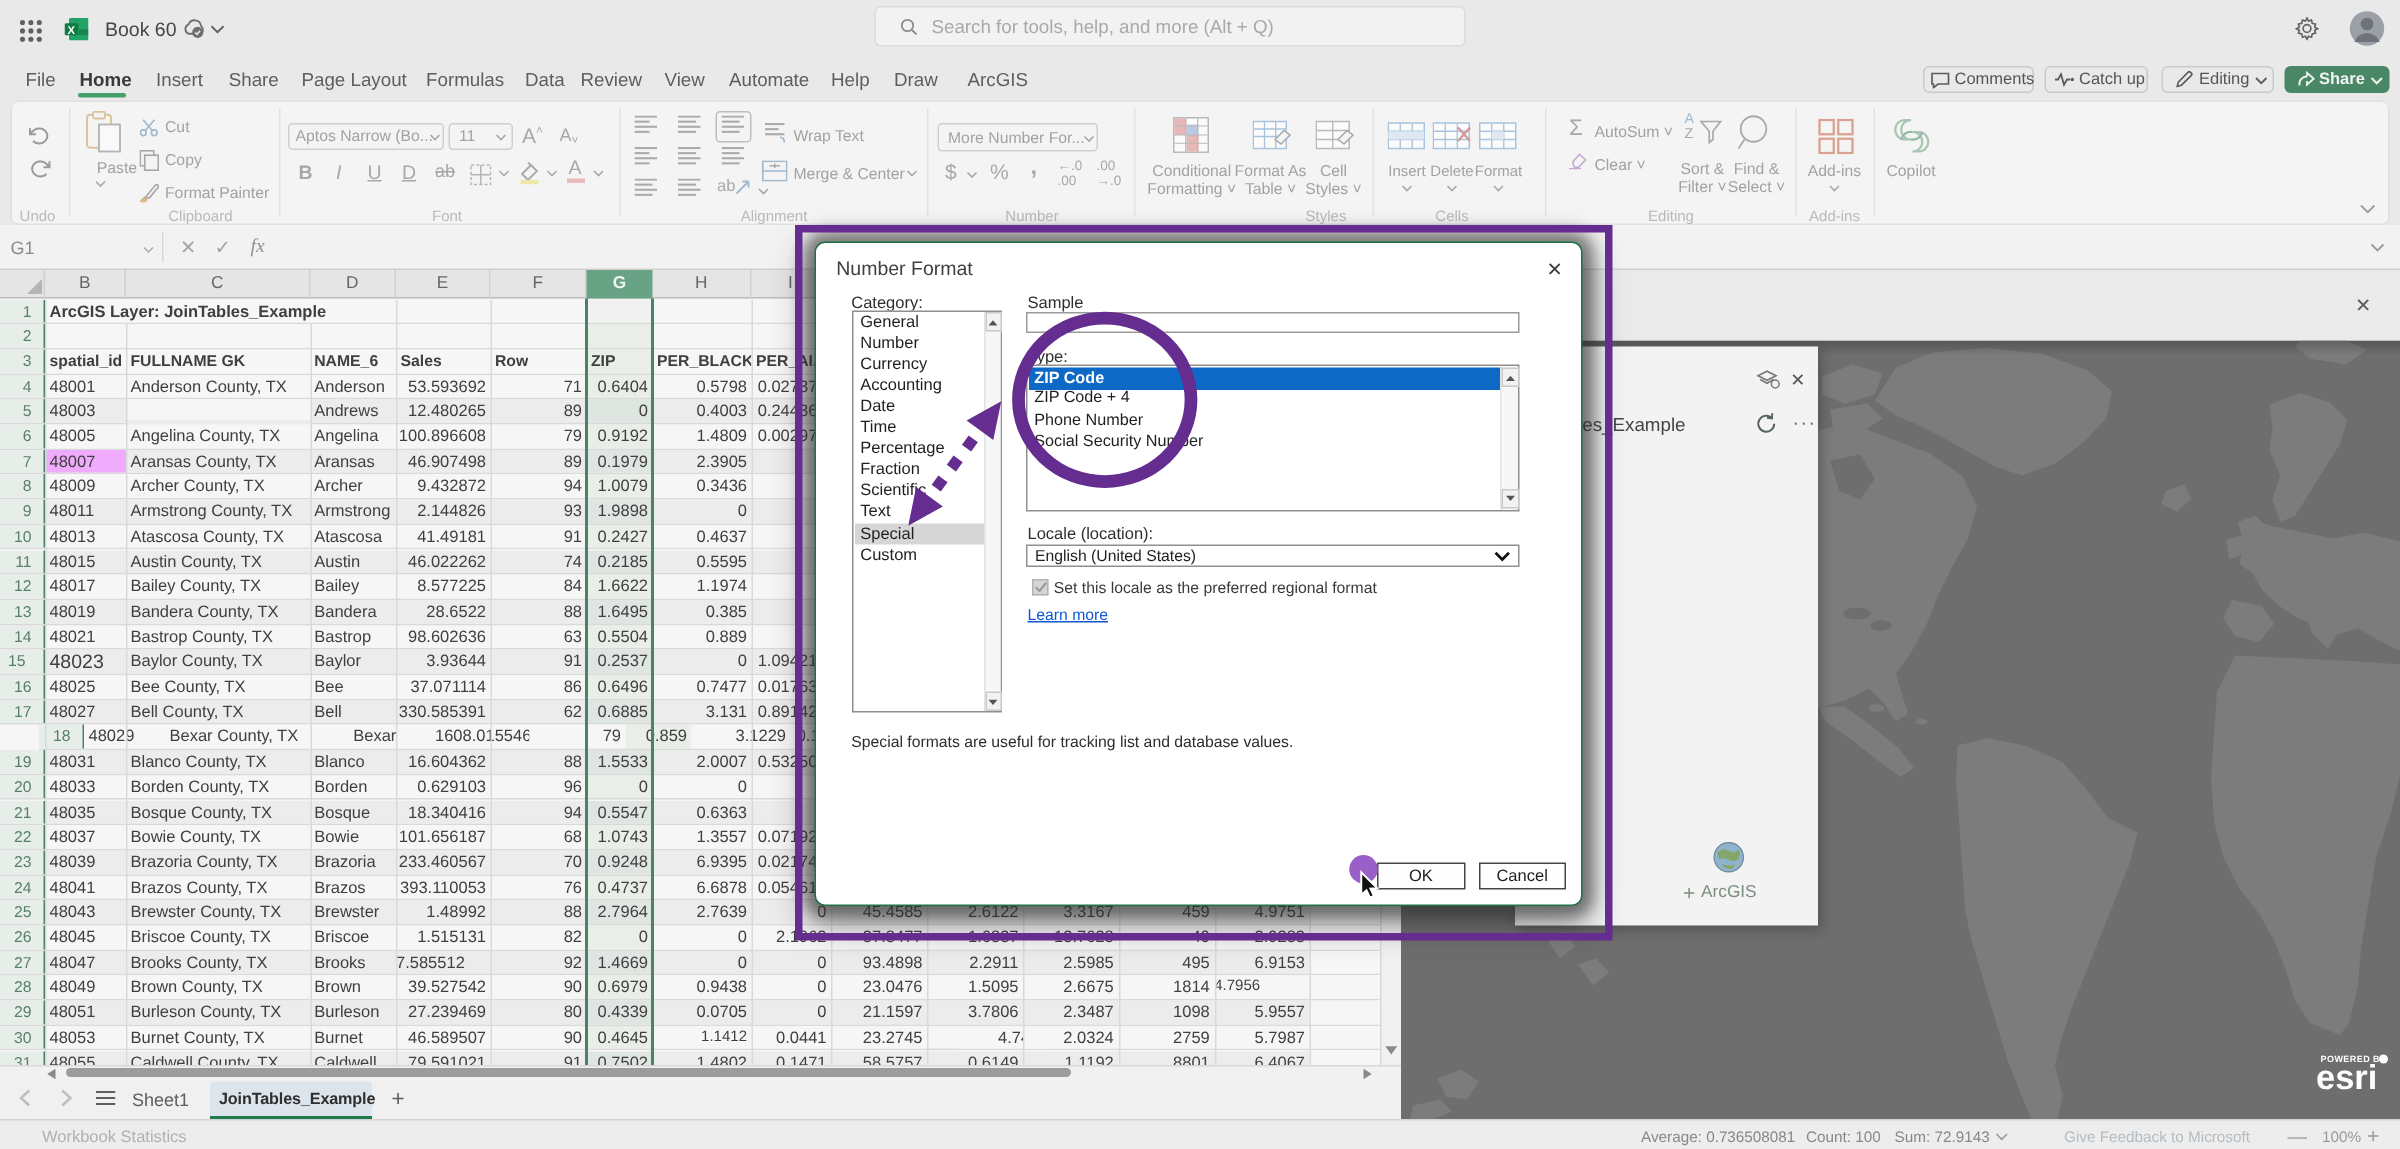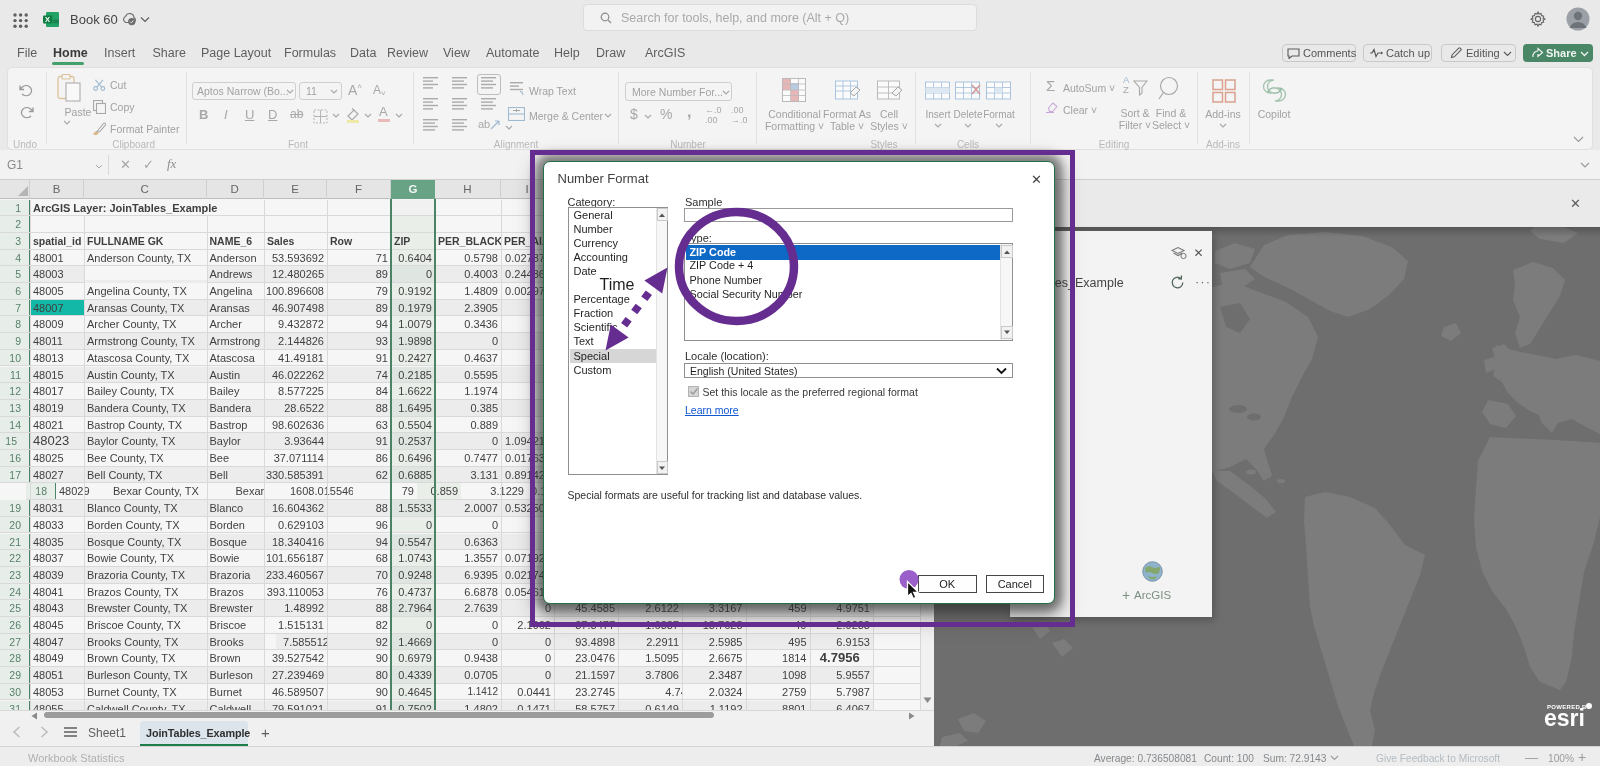--- a/index.html
+++ b/index.html
@@ -447,21 +447,21 @@
       <div class="abs" style="left:501px;top:0;width:53px;height:100%;background:#f6f6f6;color:#3f3f3f;font-size:11px;line-height:16.2px;text-align:right;padding-right:3px;overflow:hidden;white-space:nowrap;">0.002974</div>
       <div class="abs" style="left:554px;top:0;width:64px;height:100%;background:#f6f6f6;color:#3f3f3f;font-size:11px;line-height:16.2px;text-align:right;padding-right:3px;overflow:hidden;white-space:nowrap;"></div>
       <div class="abs" style="left:618px;top:0;width:64px;height:100%;background:#f6f6f6;color:#3f3f3f;font-size:11px;line-height:16.2px;text-align:right;padding-right:3px;overflow:hidden;white-space:nowrap;"></div>
       <div class="abs" style="left:682px;top:0;width:63.5px;height:100%;background:#f6f6f6;color:#3f3f3f;font-size:11px;line-height:16.2px;text-align:right;padding-right:3px;overflow:hidden;white-space:nowrap;"></div>
       <div class="abs" style="left:745.5px;top:0;width:64.0px;height:100%;background:#f6f6f6;color:#3f3f3f;font-size:11px;line-height:16.2px;text-align:right;padding-right:3px;overflow:hidden;white-space:nowrap;"></div>
       <div class="abs" style="left:809.5px;top:0;width:63.5px;height:100%;background:#f6f6f6;color:#3f3f3f;font-size:11px;line-height:16.2px;text-align:right;padding-right:3px;overflow:hidden;white-space:nowrap;"></div>
       <div class="abs" style="left:873px;top:0;width:47px;height:100%;background:#f6f6f6;color:#3f3f3f;font-size:11px;line-height:16.2px;text-align:left;padding-left:3px;overflow:hidden;white-space:nowrap;"></div>
     </div>
     <div class="abs" style="left:0;top:119.69999999999999px;width:934px;height:16.7px;border-bottom:1px solid #d9d9d9;">
       <div class="abs" style="left:0;top:0;width:30px;height:100%;background:#e7eee9;border-right:1.5px solid #4a8366;color:#57806a;font-size:10.5px;line-height:16.2px;text-align:right;padding-right:8px;">7</div>
-      <div class="abs" style="left:30px;top:0;width:54px;height:100%;background:#14b8a6;color:#3f3f3f;font-size:11px;line-height:16.2px;text-align:left;padding-left:3px;overflow:hidden;white-space:nowrap;">48007</div>
+      <div class="abs" style="left:30px;top:0;width:54px;height:100%;background:#f0abfc;color:#3f3f3f;font-size:11px;line-height:16.2px;text-align:left;padding-left:3px;overflow:hidden;white-space:nowrap;">48007</div>
       <div class="abs" style="left:84px;top:0;width:122.5px;height:100%;background:#ececec;color:#3f3f3f;font-size:11px;line-height:16.2px;text-align:left;padding-left:3px;overflow:hidden;white-space:nowrap;">Aransas County, TX</div>
       <div class="abs" style="left:206.5px;top:0;width:57.5px;height:100%;background:#ececec;color:#3f3f3f;font-size:11px;line-height:16.2px;text-align:left;padding-left:3px;overflow:hidden;white-space:nowrap;">Aransas</div>
       <div class="abs" style="left:264px;top:0;width:63px;height:100%;background:#ececec;color:#3f3f3f;font-size:11px;line-height:16.2px;text-align:right;padding-right:3px;overflow:hidden;white-space:nowrap;">46.907498</div>
       <div class="abs" style="left:327px;top:0;width:64px;height:100%;background:#ececec;color:#3f3f3f;font-size:11px;line-height:16.2px;text-align:right;padding-right:3px;overflow:hidden;white-space:nowrap;">89</div>
       <div class="abs" style="left:391px;top:0;width:44px;height:100%;background:#dfe5e0;color:#3f3f3f;font-size:11px;line-height:16.2px;text-align:right;padding-right:3px;overflow:hidden;white-space:nowrap;">0.1979</div>
       <div class="abs" style="left:435px;top:0;width:66px;height:100%;background:#ececec;color:#3f3f3f;font-size:11px;line-height:16.2px;text-align:right;padding-right:3px;overflow:hidden;white-space:nowrap;">2.3905</div>
       <div class="abs" style="left:501px;top:0;width:53px;height:100%;background:#ececec;color:#3f3f3f;font-size:11px;line-height:16.2px;text-align:right;padding-right:3px;overflow:hidden;white-space:nowrap;">0</div>
       <div class="abs" style="left:554px;top:0;width:64px;height:100%;background:#ececec;color:#3f3f3f;font-size:11px;line-height:16.2px;text-align:right;padding-right:3px;overflow:hidden;white-space:nowrap;"></div>
       <div class="abs" style="left:618px;top:0;width:64px;height:100%;background:#ececec;color:#3f3f3f;font-size:11px;line-height:16.2px;text-align:right;padding-right:3px;overflow:hidden;white-space:nowrap;"></div>
       <div class="abs" style="left:682px;top:0;width:63.5px;height:100%;background:#ececec;color:#3f3f3f;font-size:11px;line-height:16.2px;text-align:right;padding-right:3px;overflow:hidden;white-space:nowrap;"></div>
@@ -790,21 +790,21 @@
       <div class="abs" style="left:682px;top:0;width:63.5px;height:100%;background:#f6f6f6;color:#3f3f3f;font-size:11px;line-height:16.2px;text-align:right;padding-right:3px;overflow:hidden;white-space:nowrap;">13.7628</div>
       <div class="abs" style="left:745.5px;top:0;width:64.0px;height:100%;background:#f6f6f6;color:#3f3f3f;font-size:11px;line-height:16.2px;text-align:right;padding-right:3px;overflow:hidden;white-space:nowrap;">40</div>
       <div class="abs" style="left:809.5px;top:0;width:63.5px;height:100%;background:#f6f6f6;color:#3f3f3f;font-size:11px;line-height:16.2px;text-align:right;padding-right:3px;overflow:hidden;white-space:nowrap;">2.9283</div>
       <div class="abs" style="left:873px;top:0;width:47px;height:100%;background:#f6f6f6;color:#3f3f3f;font-size:11px;line-height:16.2px;text-align:left;padding-left:3px;overflow:hidden;white-space:nowrap;"></div>
     </div>
     <div class="abs" style="left:0;top:453.7px;width:934px;height:16.7px;border-bottom:1px solid #d9d9d9;">
       <div class="abs" style="left:0;top:0;width:30px;height:100%;background:#e7eee9;border-right:1.5px solid #4a8366;color:#57806a;font-size:10.5px;line-height:16.2px;text-align:right;padding-right:8px;">27</div>
       <div class="abs" style="left:30px;top:0;width:54px;height:100%;background:#ececec;color:#3f3f3f;font-size:11px;line-height:16.2px;text-align:left;padding-left:3px;overflow:hidden;white-space:nowrap;">48047</div>
       <div class="abs" style="left:84px;top:0;width:122.5px;height:100%;background:#ececec;color:#3f3f3f;font-size:11px;line-height:16.2px;text-align:left;padding-left:3px;overflow:hidden;white-space:nowrap;">Brooks County, TX</div>
       <div class="abs" style="left:206.5px;top:0;width:57.5px;height:100%;background:#ececec;color:#3f3f3f;font-size:11px;line-height:16.2px;text-align:left;padding-left:3px;overflow:hidden;white-space:nowrap;">Brooks</div>
-      <div class="abs" style="left:264px;top:0;width:63px;height:100%;background:#ececec;color:#3f3f3f;font-size:11px;line-height:16.2px;text-align:center;padding-right:3px;overflow:hidden;white-space:nowrap;margin-left:12px;">7.585512</div>
+      <div class="abs" style="left:264px;top:0;width:63px;height:100%;background:#ececec;color:#3f3f3f;font-size:11px;line-height:16.2px;text-align:left;padding-right:3px;overflow:hidden;white-space:nowrap;">7.585512</div>
       <div class="abs" style="left:327px;top:0;width:64px;height:100%;background:#ececec;color:#3f3f3f;font-size:11px;line-height:16.2px;text-align:right;padding-right:3px;overflow:hidden;white-space:nowrap;">92</div>
       <div class="abs" style="left:391px;top:0;width:44px;height:100%;background:#dfe5e0;color:#3f3f3f;font-size:11px;line-height:16.2px;text-align:right;padding-right:3px;overflow:hidden;white-space:nowrap;">1.4669</div>
       <div class="abs" style="left:435px;top:0;width:66px;height:100%;background:#ececec;color:#3f3f3f;font-size:11px;line-height:16.2px;text-align:right;padding-right:3px;overflow:hidden;white-space:nowrap;">0</div>
       <div class="abs" style="left:501px;top:0;width:53px;height:100%;background:#ececec;color:#3f3f3f;font-size:11px;line-height:16.2px;text-align:right;padding-right:3px;overflow:hidden;white-space:nowrap;">0</div>
       <div class="abs" style="left:554px;top:0;width:64px;height:100%;background:#ececec;color:#3f3f3f;font-size:11px;line-height:16.2px;text-align:right;padding-right:3px;overflow:hidden;white-space:nowrap;">93.4898</div>
       <div class="abs" style="left:618px;top:0;width:64px;height:100%;background:#ececec;color:#3f3f3f;font-size:11px;line-height:16.2px;text-align:right;padding-right:3px;overflow:hidden;white-space:nowrap;">2.2911</div>
       <div class="abs" style="left:682px;top:0;width:63.5px;height:100%;background:#ececec;color:#3f3f3f;font-size:11px;line-height:16.2px;text-align:right;padding-right:3px;overflow:hidden;white-space:nowrap;">2.5985</div>
       <div class="abs" style="left:745.5px;top:0;width:64.0px;height:100%;background:#ececec;color:#3f3f3f;font-size:11px;line-height:16.2px;text-align:right;padding-right:3px;overflow:hidden;white-space:nowrap;">495</div>
       <div class="abs" style="left:809.5px;top:0;width:63.5px;height:100%;background:#ececec;color:#3f3f3f;font-size:11px;line-height:16.2px;text-align:right;padding-right:3px;overflow:hidden;white-space:nowrap;">6.9153</div>
       <div class="abs" style="left:873px;top:0;width:47px;height:100%;background:#f6f6f6;color:#3f3f3f;font-size:11px;line-height:16.2px;text-align:left;padding-left:3px;overflow:hidden;white-space:nowrap;"></div>
@@ -816,21 +816,21 @@
       <div class="abs" style="left:206.5px;top:0;width:57.5px;height:100%;background:#f6f6f6;color:#3f3f3f;font-size:11px;line-height:16.2px;text-align:left;padding-left:3px;overflow:hidden;white-space:nowrap;">Brown</div>
       <div class="abs" style="left:264px;top:0;width:63px;height:100%;background:#f6f6f6;color:#3f3f3f;font-size:11px;line-height:16.2px;text-align:right;padding-right:3px;overflow:hidden;white-space:nowrap;">39.527542</div>
       <div class="abs" style="left:327px;top:0;width:64px;height:100%;background:#f6f6f6;color:#3f3f3f;font-size:11px;line-height:16.2px;text-align:right;padding-right:3px;overflow:hidden;white-space:nowrap;">90</div>
       <div class="abs" style="left:391px;top:0;width:44px;height:100%;background:#e9eee9;color:#3f3f3f;font-size:11px;line-height:16.2px;text-align:right;padding-right:3px;overflow:hidden;white-space:nowrap;">0.6979</div>
       <div class="abs" style="left:435px;top:0;width:66px;height:100%;background:#f6f6f6;color:#3f3f3f;font-size:11px;line-height:16.2px;text-align:right;padding-right:3px;overflow:hidden;white-space:nowrap;">0.9438</div>
       <div class="abs" style="left:501px;top:0;width:53px;height:100%;background:#f6f6f6;color:#3f3f3f;font-size:11px;line-height:16.2px;text-align:right;padding-right:3px;overflow:hidden;white-space:nowrap;">0</div>
       <div class="abs" style="left:554px;top:0;width:64px;height:100%;background:#f6f6f6;color:#3f3f3f;font-size:11px;line-height:16.2px;text-align:right;padding-right:3px;overflow:hidden;white-space:nowrap;">23.0476</div>
       <div class="abs" style="left:618px;top:0;width:64px;height:100%;background:#f6f6f6;color:#3f3f3f;font-size:11px;line-height:16.2px;text-align:right;padding-right:3px;overflow:hidden;white-space:nowrap;">1.5095</div>
       <div class="abs" style="left:682px;top:0;width:63.5px;height:100%;background:#f6f6f6;color:#3f3f3f;font-size:11px;line-height:16.2px;text-align:right;padding-right:3px;overflow:hidden;white-space:nowrap;">2.6675</div>
       <div class="abs" style="left:745.5px;top:0;width:64.0px;height:100%;background:#f6f6f6;color:#3f3f3f;font-size:11px;line-height:16.2px;text-align:right;padding-right:3px;overflow:hidden;white-space:nowrap;">1814</div>
-      <div class="abs" style="left:809.5px;top:0;width:63.5px;height:100%;background:#f6f6f6;color:#3f3f3f;font-size:13px;line-height:16.2px;text-align:center;padding-right:3px;overflow:hidden;white-space:nowrap;font-weight:bold;">4.7956</div>
+      <div class="abs" style="left:809.5px;top:0;width:63.5px;height:100%;background:#f6f6f6;color:#3f3f3f;font-size:10px;line-height:16.2px;text-align:left;padding-right:3px;overflow:hidden;white-space:nowrap;">4.7956</div>
       <div class="abs" style="left:873px;top:0;width:47px;height:100%;background:#f6f6f6;color:#3f3f3f;font-size:11px;line-height:16.2px;text-align:left;padding-left:3px;overflow:hidden;white-space:nowrap;"></div>
     </div>
     <div class="abs" style="left:0;top:487.09999999999997px;width:934px;height:16.7px;border-bottom:1px solid #d9d9d9;">
       <div class="abs" style="left:0;top:0;width:30px;height:100%;background:#e7eee9;border-right:1.5px solid #4a8366;color:#57806a;font-size:10.5px;line-height:16.2px;text-align:right;padding-right:8px;">29</div>
       <div class="abs" style="left:30px;top:0;width:54px;height:100%;background:#ececec;color:#3f3f3f;font-size:11px;line-height:16.2px;text-align:left;padding-left:3px;overflow:hidden;white-space:nowrap;">48051</div>
       <div class="abs" style="left:84px;top:0;width:122.5px;height:100%;background:#ececec;color:#3f3f3f;font-size:11px;line-height:16.2px;text-align:left;padding-left:3px;overflow:hidden;white-space:nowrap;">Burleson County, TX</div>
       <div class="abs" style="left:206.5px;top:0;width:57.5px;height:100%;background:#ececec;color:#3f3f3f;font-size:11px;line-height:16.2px;text-align:left;padding-left:3px;overflow:hidden;white-space:nowrap;">Burleson</div>
       <div class="abs" style="left:264px;top:0;width:63px;height:100%;background:#ececec;color:#3f3f3f;font-size:11px;line-height:16.2px;text-align:right;padding-right:3px;overflow:hidden;white-space:nowrap;">27.239469</div>
       <div class="abs" style="left:327px;top:0;width:64px;height:100%;background:#ececec;color:#3f3f3f;font-size:11px;line-height:16.2px;text-align:right;padding-right:3px;overflow:hidden;white-space:nowrap;">80</div>
       <div class="abs" style="left:391px;top:0;width:44px;height:100%;background:#dfe5e0;color:#3f3f3f;font-size:11px;line-height:16.2px;text-align:right;padding-right:3px;overflow:hidden;white-space:nowrap;">0.4339</div>
@@ -999,21 +999,21 @@
 <div class="abs" style="left:13.5px;top:9px;font-size:13px;color:#3f3f3f;">Number Format</div>
 <div class="abs" style="left:487px;top:10px;font-size:13px;color:#3f3f3f;">✕</div>
 <div class="abs" style="left:23.5px;top:34px;font-size:11px;color:#2e2e2e;">Category:</div>
 <div class="abs" style="left:23.5px;top:45px;width:100.5px;height:268px;border:1px solid #8f8f8f;background:#fff;">
 
 <div class="abs" style="left:1px;top:-0.5px;width:86px;height:14.1px;font-size:11px;line-height:14.1px;color:#1f1f1f;padding-left:4px;">General</div>
 <div class="abs" style="left:1px;top:13.599999999999994px;width:86px;height:14.1px;font-size:11px;line-height:14.1px;color:#1f1f1f;padding-left:4px;">Number</div>
 <div class="abs" style="left:1px;top:27.700000000000003px;width:86px;height:14.1px;font-size:11px;line-height:14.1px;color:#1f1f1f;padding-left:4px;">Currency</div>
 <div class="abs" style="left:1px;top:41.8px;width:86px;height:14.1px;font-size:11px;line-height:14.1px;color:#1f1f1f;padding-left:4px;">Accounting</div>
 <div class="abs" style="left:1px;top:55.900000000000006px;width:86px;height:14.1px;font-size:11px;line-height:14.1px;color:#1f1f1f;padding-left:4px;">Date</div>
-<div class="abs" style="left:1px;top:70.0px;width:86px;height:14.1px;font-size:16px;line-height:14.1px;color:#1f1f1f;padding-left:4px;margin-left:26px;">Time</div>
+<div class="abs" style="left:1px;top:70.0px;width:86px;height:14.1px;font-size:11px;line-height:14.1px;color:#1f1f1f;padding-left:4px;">Time</div>
 <div class="abs" style="left:1px;top:84.1px;width:86px;height:14.1px;font-size:11px;line-height:14.1px;color:#1f1f1f;padding-left:4px;">Percentage</div>
 <div class="abs" style="left:1px;top:98.19999999999999px;width:86px;height:14.1px;font-size:11px;line-height:14.1px;color:#1f1f1f;padding-left:4px;">Fraction</div>
 <div class="abs" style="left:1px;top:112.30000000000001px;width:86px;height:14.1px;font-size:11px;line-height:14.1px;color:#1f1f1f;padding-left:4px;">Scientific</div>
 <div class="abs" style="left:1px;top:126.39999999999998px;width:86px;height:14.1px;font-size:11px;line-height:14.1px;color:#1f1f1f;padding-left:4px;">Text</div>
 <div class="abs" style="left:1px;top:140.5px;width:86px;height:14.1px;background:#d6d6d6;font-size:11px;line-height:14.1px;color:#1f1f1f;padding-left:4px;">Special</div>
 <div class="abs" style="left:1px;top:154.6px;width:86px;height:14.1px;font-size:11px;line-height:14.1px;color:#1f1f1f;padding-left:4px;">Custom</div>
 <div class="abs" style="left:87.5px;top:0;width:11px;height:266px;background:#f7f7f7;border-left:1px solid #e3e3e3;">
 <div class="abs" style="left:0;top:0;width:11px;height:13px;background:#f2f2f2;border:1px solid #c9c9c9;"></div>
 <svg class="abs" style="left:2.4px;top:4.5px;" width="6" height="5">
           <path d="M0 4 L3 0.5 L6 4 Z" fill="#555"></path>

